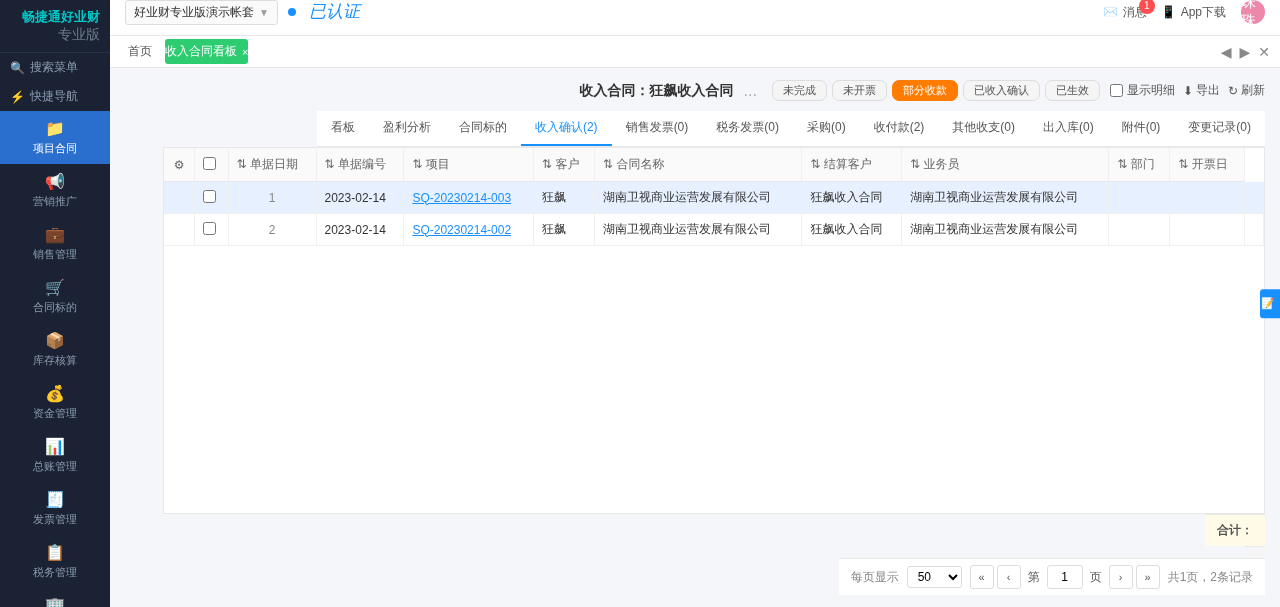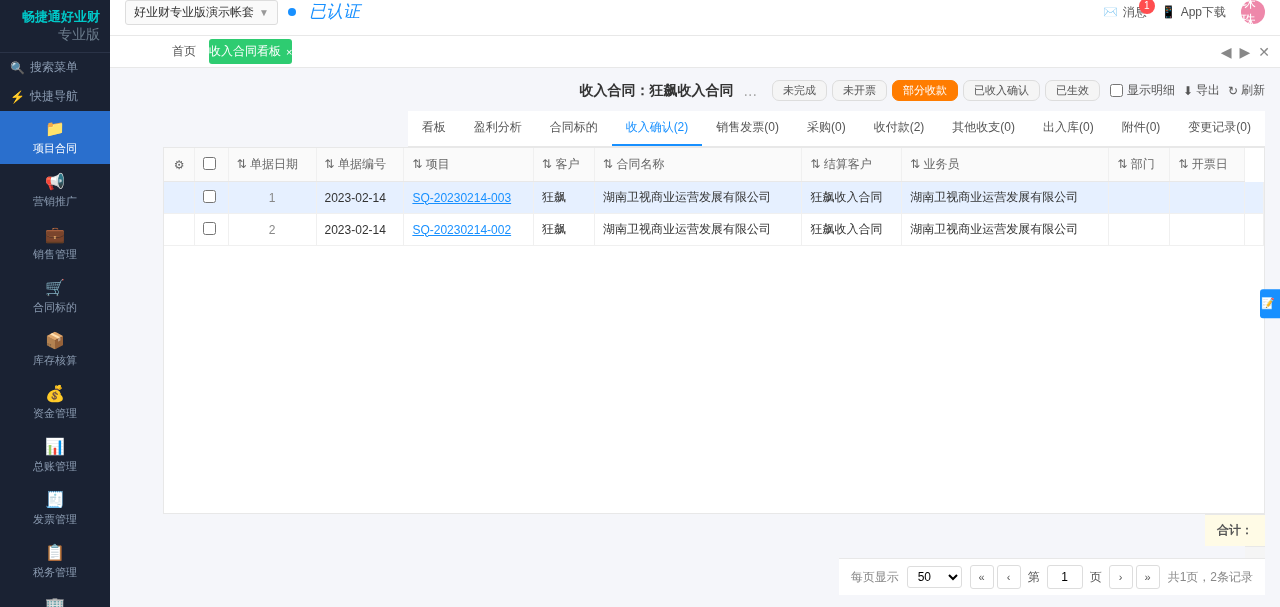--- a/index.html
+++ b/index.html
@@ -25,21 +25,21 @@
     .company-selector .arrow { color: #999; font-size: 10px; }
     .certified-badge { display: flex; align-items: center; gap: 13px; color: #1890ff; font-size: 17px; font-style: italic; }
     .certified-dot { width: 8px; height: 8px; background: #1890ff; border-radius: 50%; }
     .topbar-right { margin-left: auto; display: flex; align-items: center; gap: 15px; }
     .topbar-btn { display: flex; align-items: center; gap: 4px; cursor: pointer; color: #555; font-size: 12px; position: relative; }
     .topbar-btn .badge { position: absolute; top: -6px; right: -8px; background: #ff4d4f; color: #fff; font-size: 10px; border-radius: 50%; width: 16px; height: 16px; display: flex; align-items: center; justify-content: center; }
     .avatar { width: 24px; height: 24px; background: #e8a; border-radius: 50%; display: flex; align-items: center; justify-content: center; color: #fff; font-size: 15px; }
 
     
     .tabbar { background: #fff; height: 32px; display: flex; align-items: center; padding: 0 10px; border-bottom: 1px solid #e8e8e8; gap: 5px; }
-    .tabbar-home { font-size: 12px; color: #555; cursor: pointer; padding: 5px 8px; margin-left: 44px; }
+    .tabbar-home { font-size: 12px; color: #555; cursor: pointer; padding: 5px 8px; }
     .tabbar-tab { display: flex; align-items: center; gap: 5px; background: #2ecc71; color: #fff; padding: 4px 0; border-radius: 3px; font-size: 12px; cursor: pointer; }
     .tabbar-tab .close { cursor: pointer; color: #fff; font-size: 11px; }
     .tabbar-controls { margin-left: auto; display: flex; align-items: center; gap: 8px; color: #888; }
     .tabbar-controls span { cursor: pointer; font-size: 14px; }
 
     
     .content { flex: 1; background: #f5f6fa; padding: 12px 15px; overflow: hidden; display: flex; flex-direction: column; align-items: flex-end; }
 
     
     .page-header { display: flex; align-items: center; gap: 10px; margin-bottom: 10px; }
@@ -220,20 +220,21 @@
         </div>
       </div>
     </div>
 
     <div class="tabs-bar">
       <div class="tab">看板</div>
       <div class="tab">盈利分析</div>
       <div class="tab">合同标的</div>
       <div class="tab active">收入确认(2)</div>
       <div class="tab">销售发票(0)</div>
+      <div class="tab">税务发票(0)</div>
       <div class="tab">采购(0)</div>
       <div class="tab">收付款(2)</div>
       <div class="tab">其他收支(0)</div>
       <div class="tab">出入库(0)</div>
       <div class="tab">附件(0)</div>
       <div class="tab">变更记录(0)</div>
     </div>
 
     <div class="table-container">
       <table>

